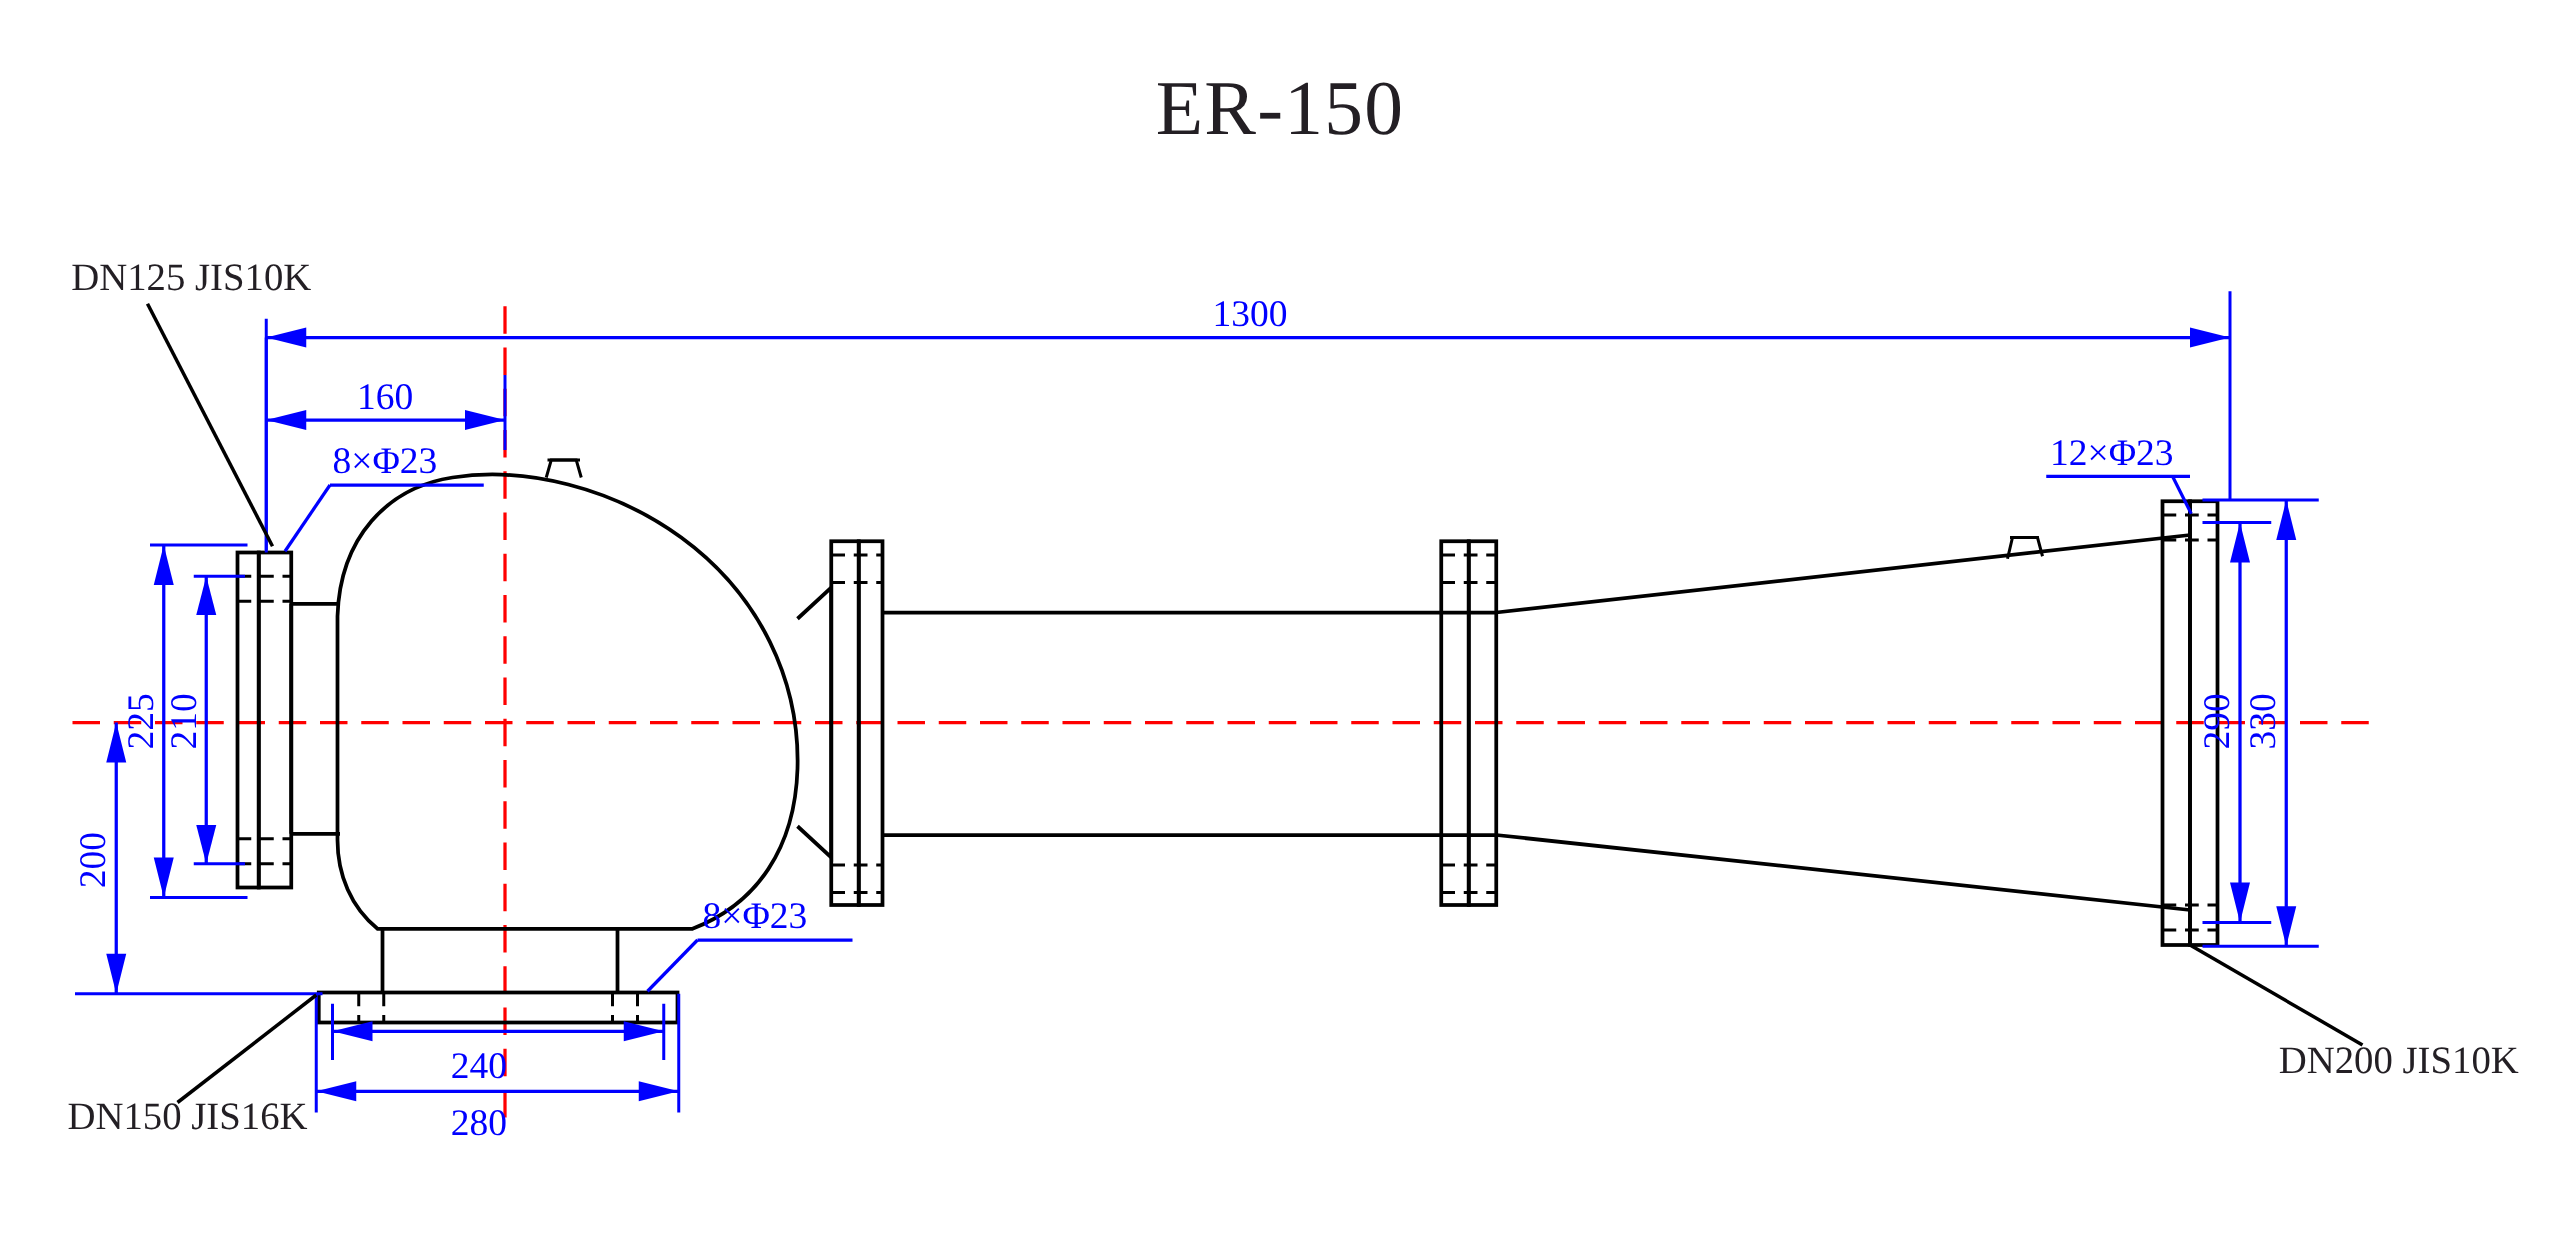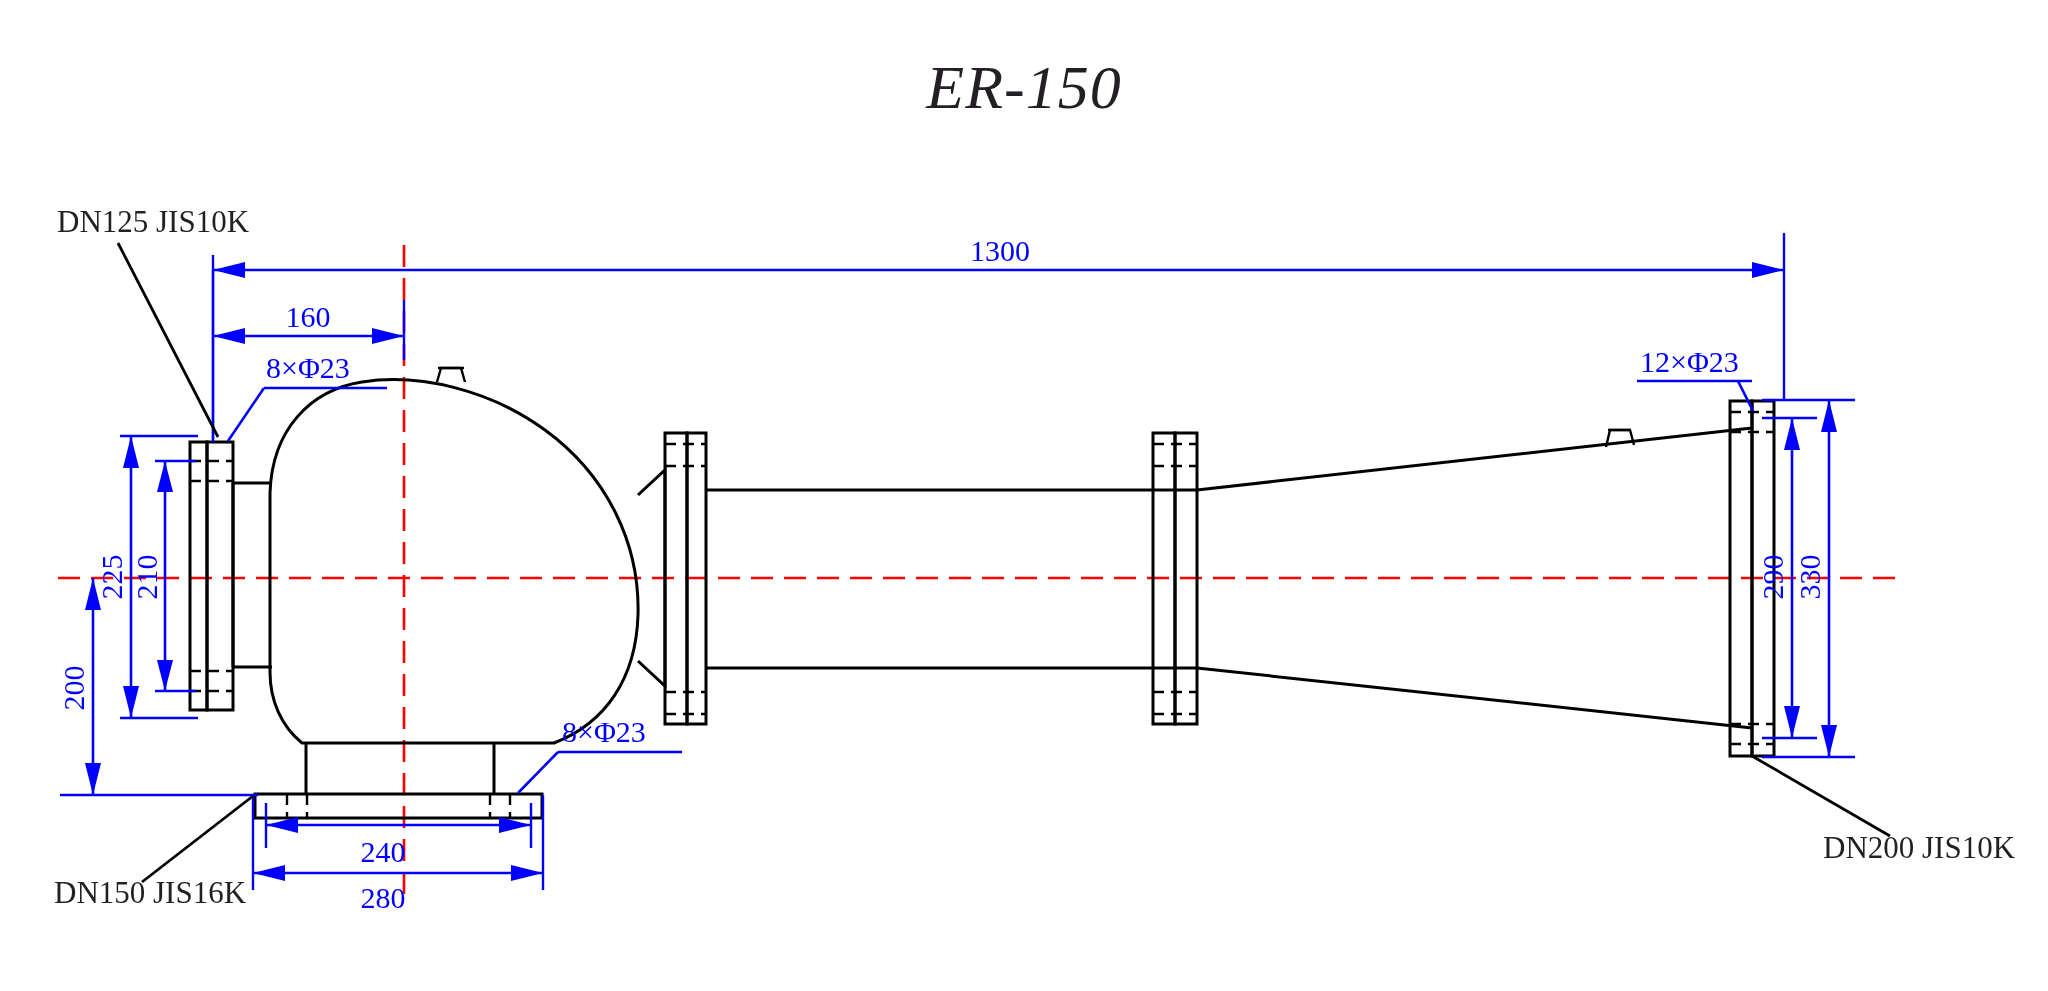--- a/index.html
+++ b/index.html
@@ -20,21 +20,20 @@
   #title {
     position: absolute;
     left: 0;
     top: 52px;
     width: 2048px;
     text-align: center;
     font-family: "Liberation Serif", serif;
     font-size: 62px;
     color: #231f24;
     letter-spacing: 1px;
-    font-style: italic;
   }
   svg#drawing {
     position: absolute;
     left: 0;
     top: 0;
     width: 2048px;
     height: 991px;
   }
   .blk { fill: none; stroke: #000000; stroke-width: 3; stroke-linejoin: miter; stroke-linecap: butt;}
   .blk-thin { fill: none; stroke: #000000; stroke-width: 2.4; }

